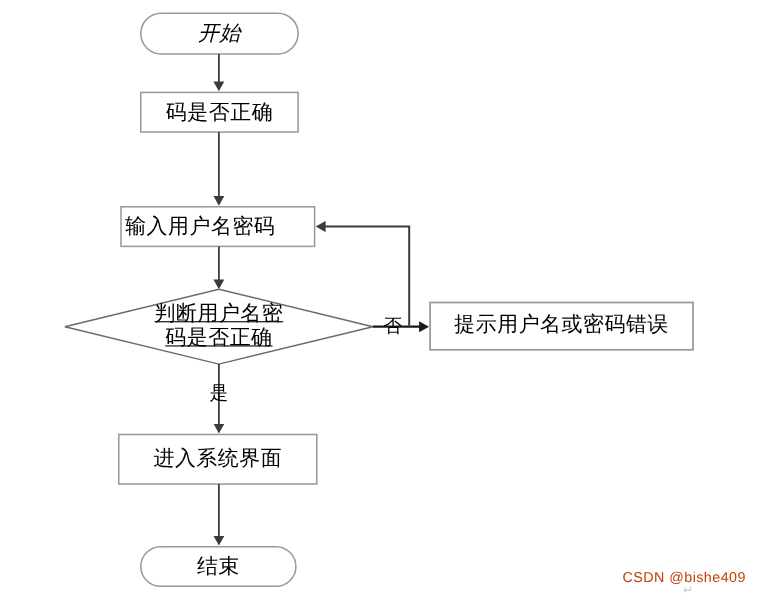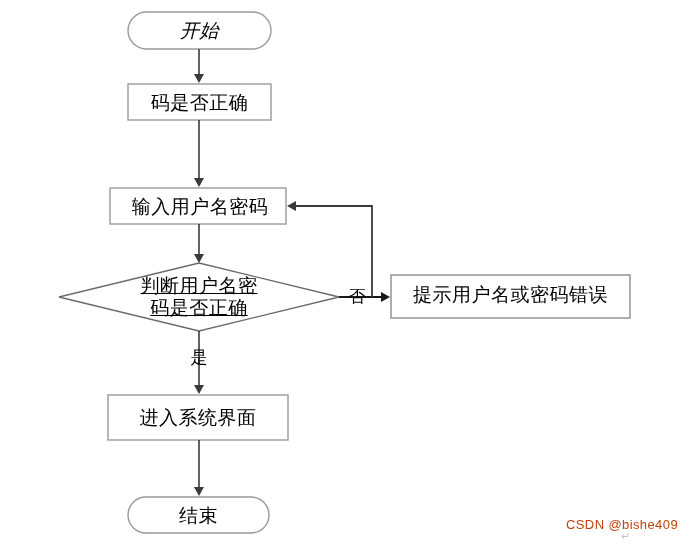--- a/index.html
+++ b/index.html
@@ -101,21 +101,21 @@
 
   <line x1="199" y1="440" x2="199" y2="491" stroke="#3a3a3a" stroke-width="1.6" marker-end="url(#arrow-down)"></line>
 
   <rect x="128" y="497" width="141" height="36" rx="18" ry="18" fill="#ffffff" stroke="#9a9a9a" stroke-width="1.4"></rect>
 </svg>
 
 <div class="node-label" style="left:128px; top:12px; width:143px; height:37px;font-style:italic;">开始</div>
 
 <div class="node-label" style="left:128px; top:84px; width:143px; height:36px;">码是否正确</div>
 
-<div class="node-label" style="left:114px; top:188px; width:172px; height:36px;">输入用户名密码</div>
+<div class="node-label" style="left:96px; top:188px; width:172px; height:36px;">输入用户名密码</div>
 
 <div class="node-label" style="left:109px; top:263px; width:180px; height:68px; line-height:22px;text-decoration:underline;">判断用户名密
 码是否正确</div>
 
 <div class="node-label" style="left:391px; top:275px; width:239px; height:43px;font-family:Liberation Mono, monospace;">提示用户名或密码错误</div>
 
 <div class="node-label" style="left:108px; top:395px; width:180px; height:45px;">进入系统界面</div>
 
 <div class="node-label" style="left:128px; top:497px; width:141px; height:36px;">结束</div>
 

